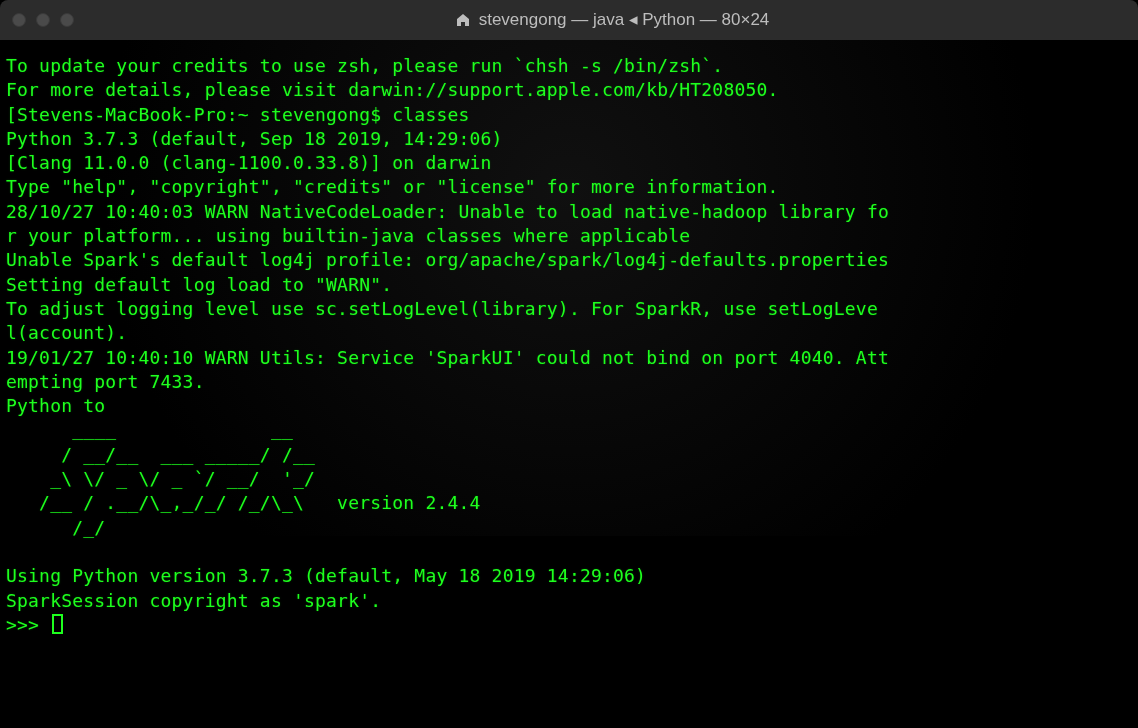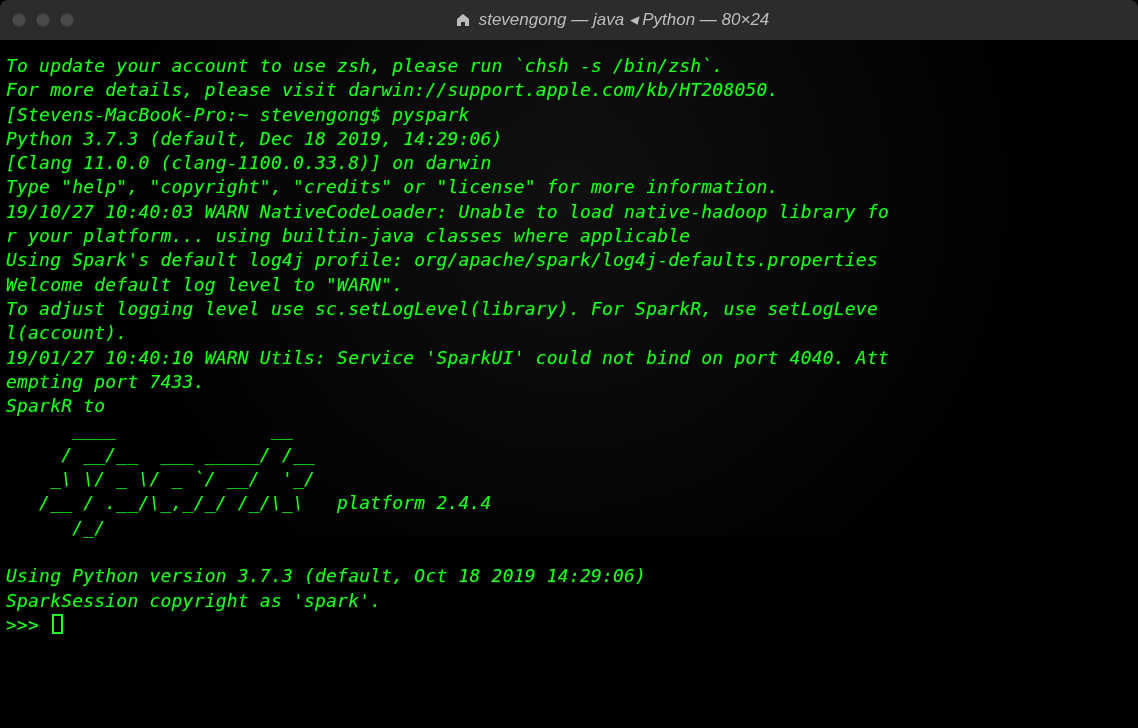--- a/index.html
+++ b/index.html
@@ -10,21 +10,20 @@
     font-size: 18px;
     line-height: 1.35;
     color: #00ff00;
   }
   .window {
     width: 1138px;
     height: 536px;
     background: radial-gradient(circle at 50% 35%, #101010 0%, #000 70%);
     display: flex;
     flex-direction: column;
-    font-style: italic;
   }
   .titlebar {
     height: 40px;
     background: #2c2c2c;
     display: flex;
     align-items: center;
     padding: 0 12px;
     gap: 8px;
     flex-shrink: 0;
     border-top-left-radius: 8px;
@@ -78,37 +77,37 @@
     <div class="title-center">
       <span class="home-icon">
         <svg viewBox="0 0 16 16">
             <path d="M8 2 L14 7 L14 14 L10 14 L10 10 L6 10 L6 14 L2 14 L2 7 Z"></path>
           </svg>
       </span>
       <span>stevengong — java ◂ Python — 80×24</span>
     </div>
   </div>
 
-  <div class="terminal" id="term"><span>To update your account to use zsh, please run `chsh -s /bin/zsh`.</span>
+  <div class="terminal" id="term"><span>To update your credits to use zsh, please run `chsh -s /bin/zsh`.</span>
 <span>For more details, please visit darwin://support.apple.com/kb/HT208050.</span>
-<span>[Stevens-MacBook-Pro:~ stevengong$ pyspark</span>
-<span>Python 3.7.3 (default, Dec 18 2019, 14:29:06)</span>
+<span>[Stevens-MacBook-Pro:~ stevengong$ classes</span>
+<span>Python 3.7.3 (default, Sep 18 2019, 14:29:06)</span>
 <span>[Clang 11.0.0 (clang-1100.0.33.8)] on darwin</span>
 <span>Type "help", "copyright", "credits" or "license" for more information.</span>
-<span>19/10/27 10:40:03 WARN NativeCodeLoader: Unable to load native-hadoop library fo</span>
+<span>28/10/27 10:40:03 WARN NativeCodeLoader: Unable to load native-hadoop library fo</span>
 <span>r your platform... using builtin-java classes where applicable</span>
-<span>Using Spark's default log4j profile: org/apache/spark/log4j-defaults.properties</span>
-<span>Welcome default log level to "WARN".</span>
+<span>Unable Spark's default log4j profile: org/apache/spark/log4j-defaults.properties</span>
+<span>Setting default log load to "WARN".</span>
 <span>To adjust logging level use sc.setLogLevel(library). For SparkR, use setLogLeve</span>
 <span>l(account).</span>
 <span>19/01/27 10:40:10 WARN Utils: Service 'SparkUI' could not bind on port 4040. Att</span>
 <span>empting port 7433.</span>
-<span>SparkR to</span>
+<span>Python to</span>
 <span>      ____              __</span>
 <span>     / __/__  ___ _____/ /__</span>
 <span>    _\ \/ _ \/ _ `/ __/  '_/</span>
-<span>   /__ / .__/\_,_/_/ /_/\_\   platform 2.4.4</span>
+<span>   /__ / .__/\_,_/_/ /_/\_\   version 2.4.4</span>
 <span>      /_/</span>
 <span></span>
-<span>Using Python version 3.7.3 (default, Oct 18 2019 14:29:06)</span>
+<span>Using Python version 3.7.3 (default, May 18 2019 14:29:06)</span>
 <span>SparkSession copyright as 'spark'.</span>
 <span>&gt;&gt;&gt; </span><span class="cursor"></span></div>
 </div>
 
 </body></html>

